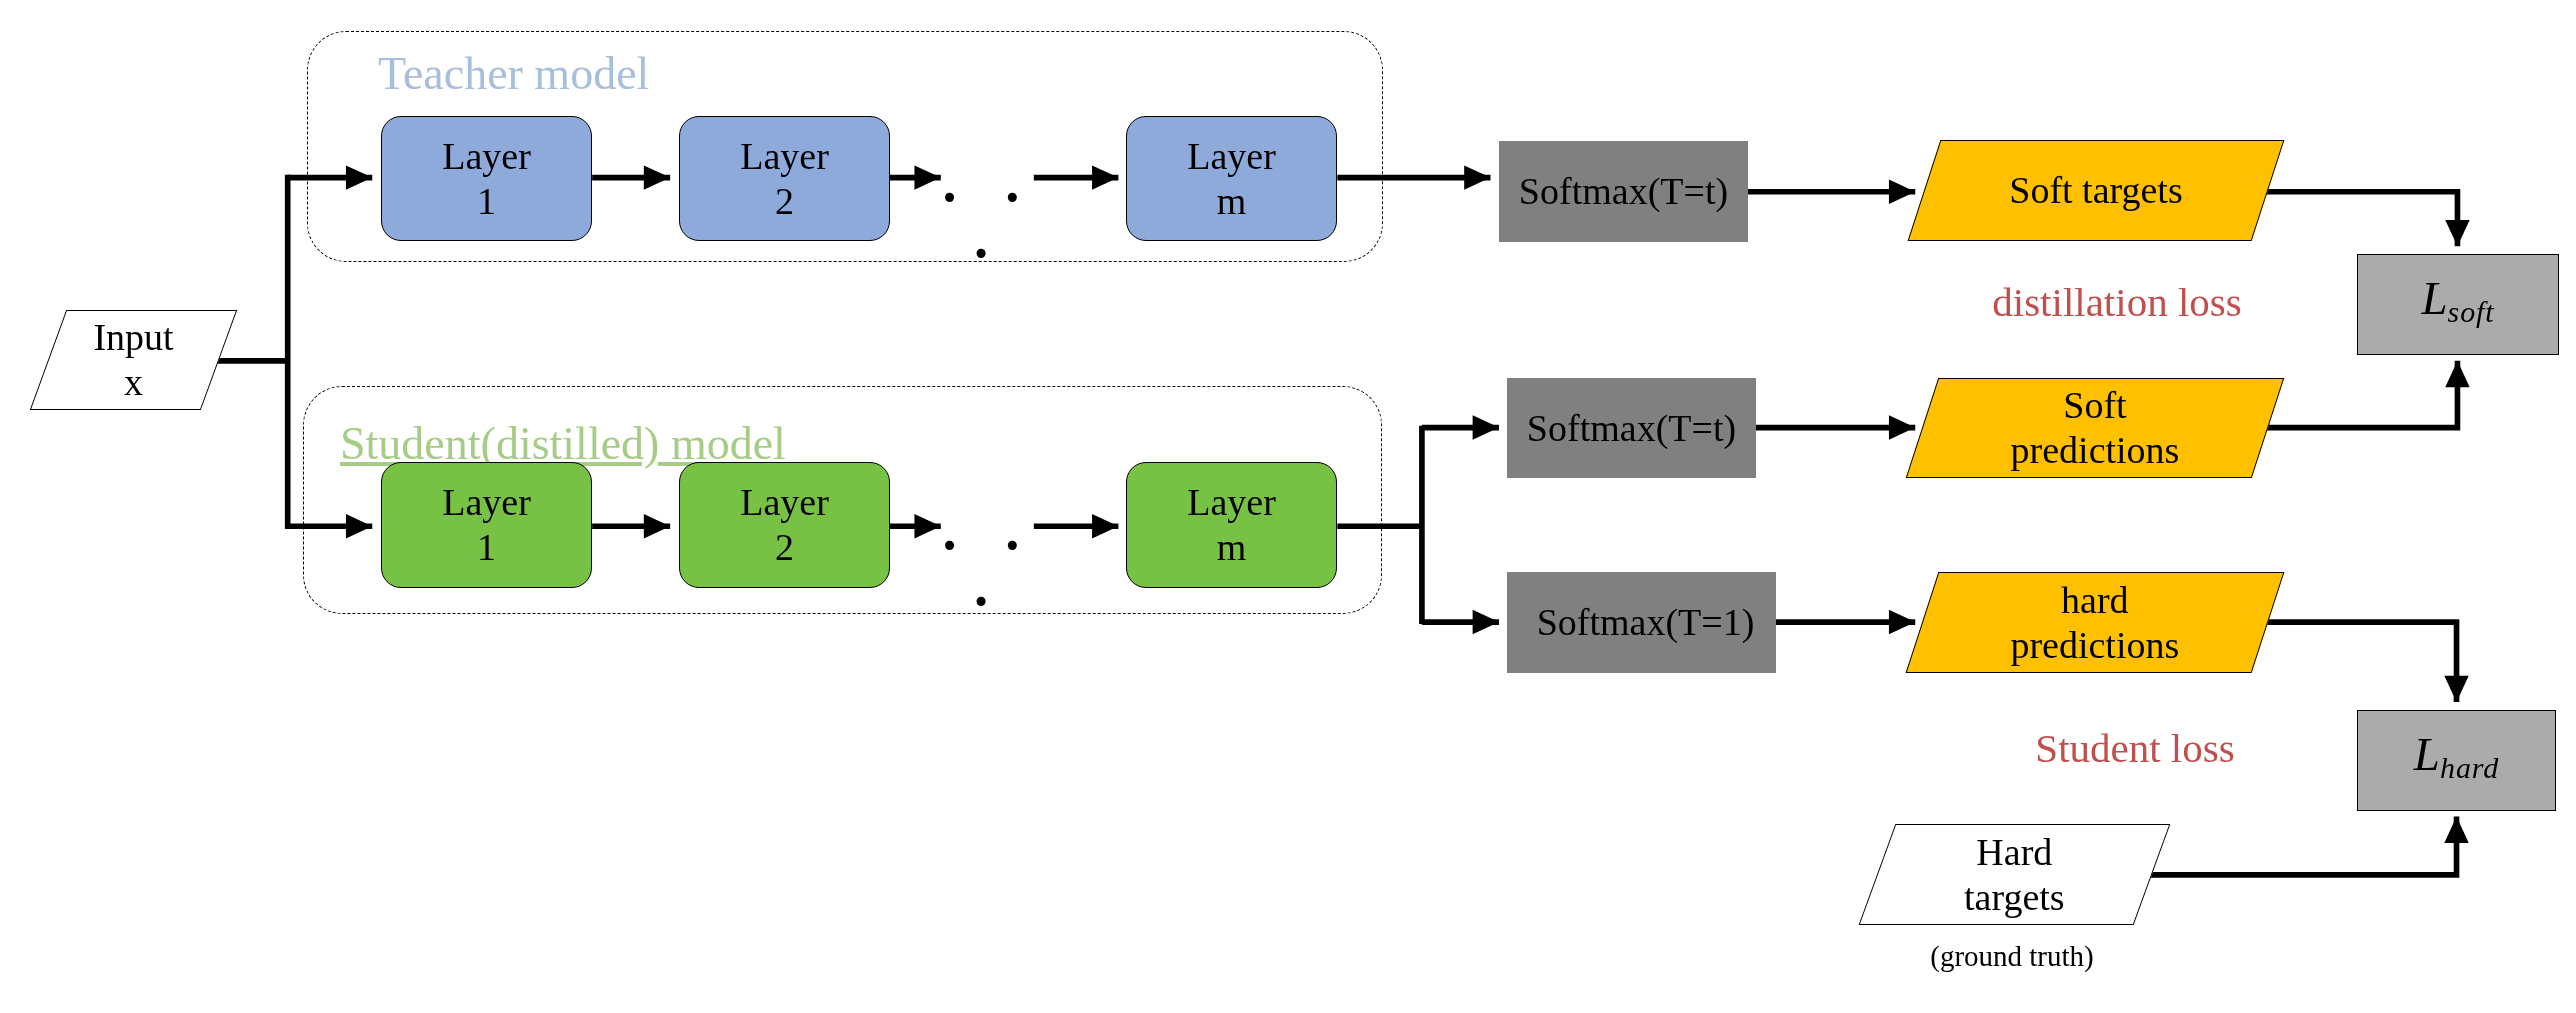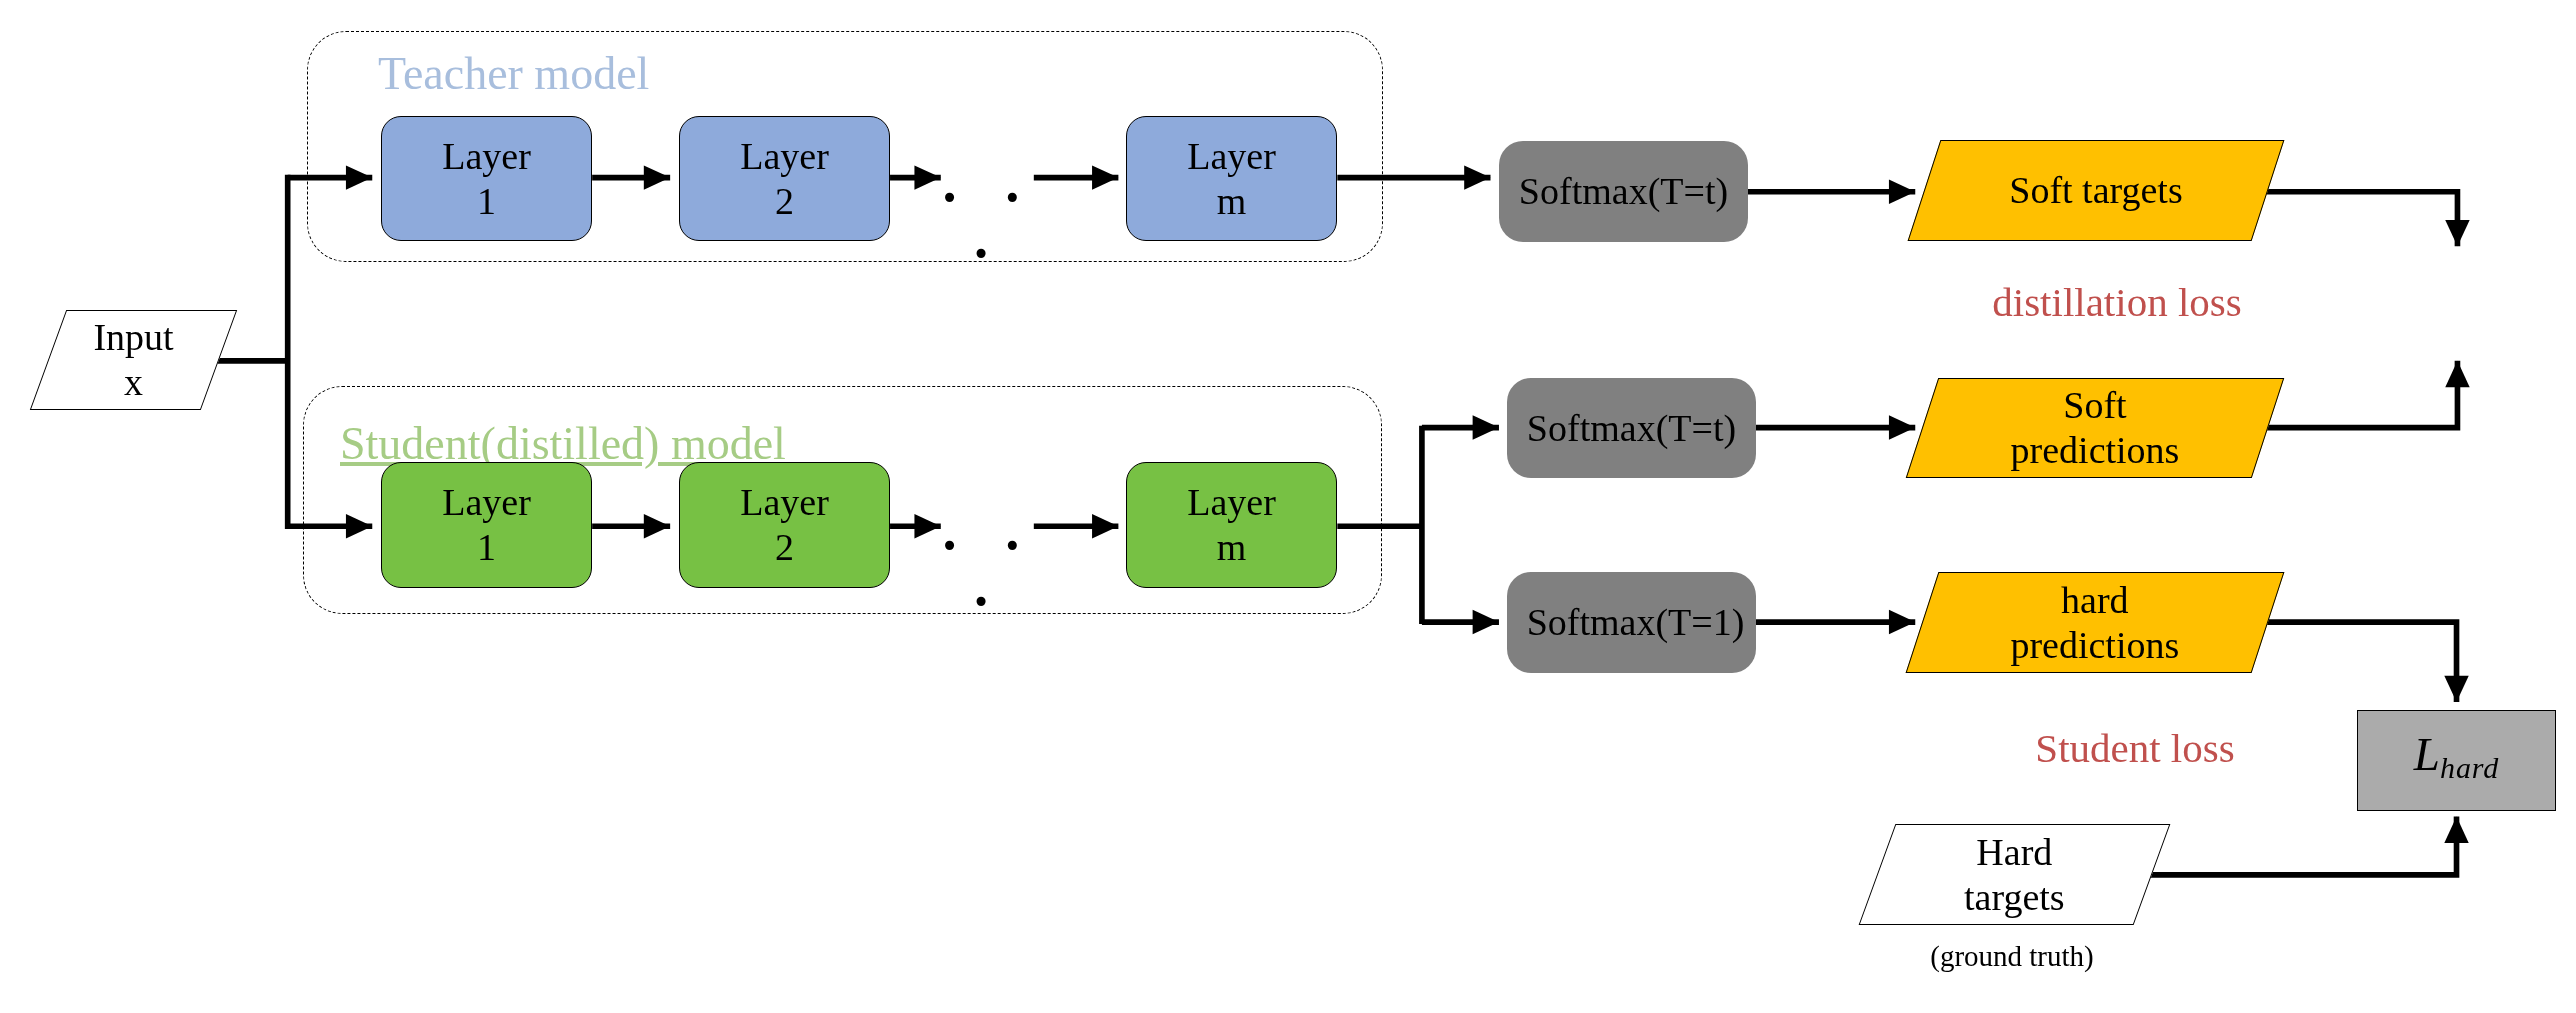--- a/index.html
+++ b/index.html
@@ -27,21 +27,21 @@
     font-size:38px;line-height:45px;
   }
   .layer{
     background:var(--teacher-fill);border:1.9px solid #000;border-radius:20px;
   }
   .layer.green{background:var(--student-fill);}
   .group{
     border:1.9px dashed #000;border-radius:39px;background:transparent;
   }
   .group-label{font-size:46px;white-space:nowrap;}
-  .softmax{background:var(--softmax-fill);white-space:nowrap;border-radius:24px;}
+  .softmax{background:var(--softmax-fill);white-space:nowrap;}
   .pgram{
     background:var(--amber-fill);border:1.9px solid #000;
   }
   .pgram.white{background:#fff;border-width:1.9px;}
   .pgram .inner{display:block;width:100%;text-align:center;}
   .skew18{transform:skewX(-18deg);}
   .skew18 .inner{transform:skewX(18deg);}
   .skew20{transform:skewX(-20deg);}
   .skew20 .inner{transform:skewX(20deg);}
   .lossbox{background:var(--loss-fill);border:1.9px solid #000;}
@@ -130,35 +130,38 @@
   <div class="abs node layer green" style="left:679px;top:462px;width:211px;height:126px;">
     <span><span>Layer</span><br><span>2</span></span>
   </div>
   <div class="abs dots" style="left:930px;top:517px;width:117px;">· · ·</div>
   <div class="abs node layer green" style="left:1126px;top:462px;width:211px;height:126px;">
     <span><span>Layer</span><br><span>m</span></span>
   </div>
 
   <div class="abs node softmax" style="left:1499px;top:141px;width:249px;height:101px;">Softmax(T=t)</div>
   <div class="abs node softmax" style="left:1507px;top:378px;width:249px;height:100px;">Softmax(T=t)</div>
-  <div class="abs node softmax" style="left:1507px;top:572px;width:249px;height:101px;padding-left:8px;">Softmax(T=1)</div>
+  <div class="abs node softmax" style="left:1507px;top:572px;width:269px;height:101px;padding-left:8px;">Softmax(T=1)</div>
 
   <div class="abs node pgram skew18" style="left:1924px;top:140px;width:344px;height:101px;">
     <span class="inner">Soft targets</span>
   </div>
   <div class="abs node pgram skew18" style="left:1922px;top:378px;width:346px;height:100px;">
     <span class="inner"><span>Soft</span><br><span>predictions</span></span>
   </div>
   <div class="abs node pgram skew18" style="left:1922px;top:572px;width:346px;height:101px;">
     <span class="inner"><span>hard</span><br><span>predictions</span></span>
   </div>
 
   <div class="abs loss-label" style="left:1994px;top:724px;width:282px;">Student loss</div>
   <div class="abs loss-label" style="left:1976px;top:278px;width:282px;">distillation loss</div>
 
+  <div class="abs node lossbox" style="left:2357px;top:254px;width:202px;height:101px;">
+    <span><span class="lmain">L</span><span class="lsub">soft</span></span>
+  </div>
   <div class="abs node lossbox" style="left:2357px;top:710px;width:199px;height:101px;">
     <span><span class="lmain">L</span><span class="lsub">hard</span></span>
   </div>
 
   <div class="abs node pgram white skew20" style="left:1877px;top:824px;width:275px;height:101px;">
     <span class="inner"><span>Hard</span><br><span>targets</span></span>
   </div>
   <div class="abs gt-label" style="left:1911px;top:940px;width:202px;">(ground truth)</div>
 
 </div>

